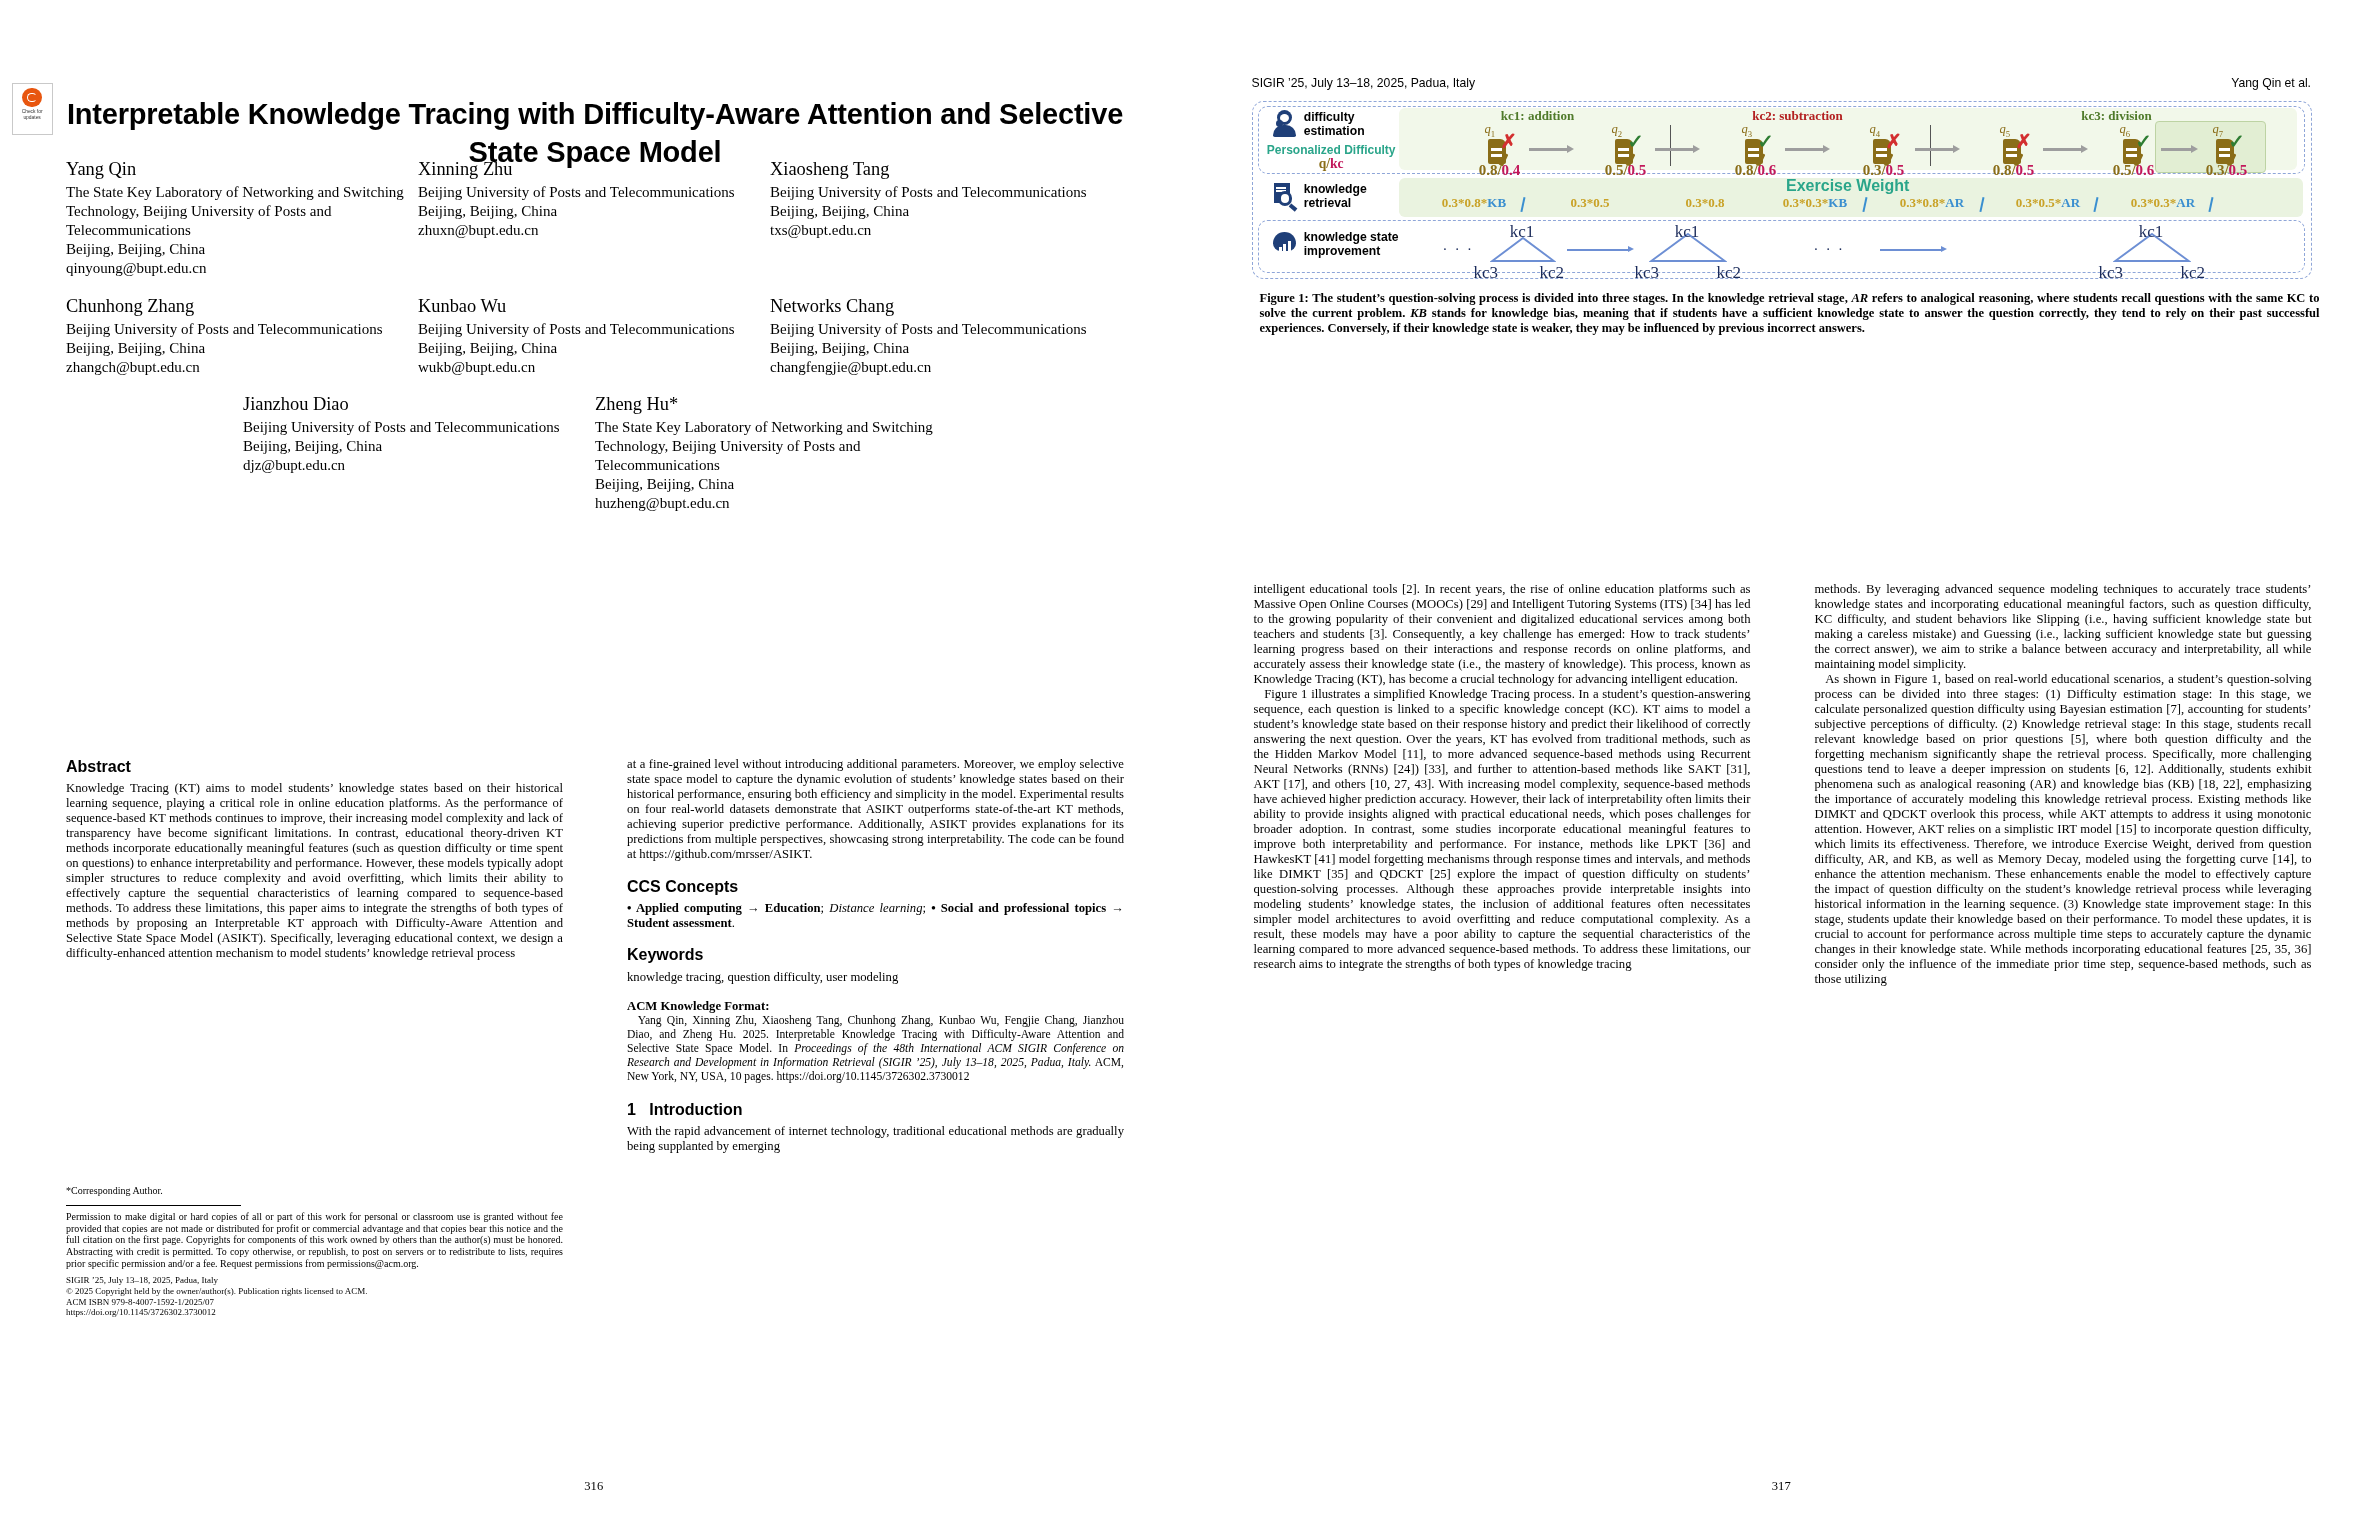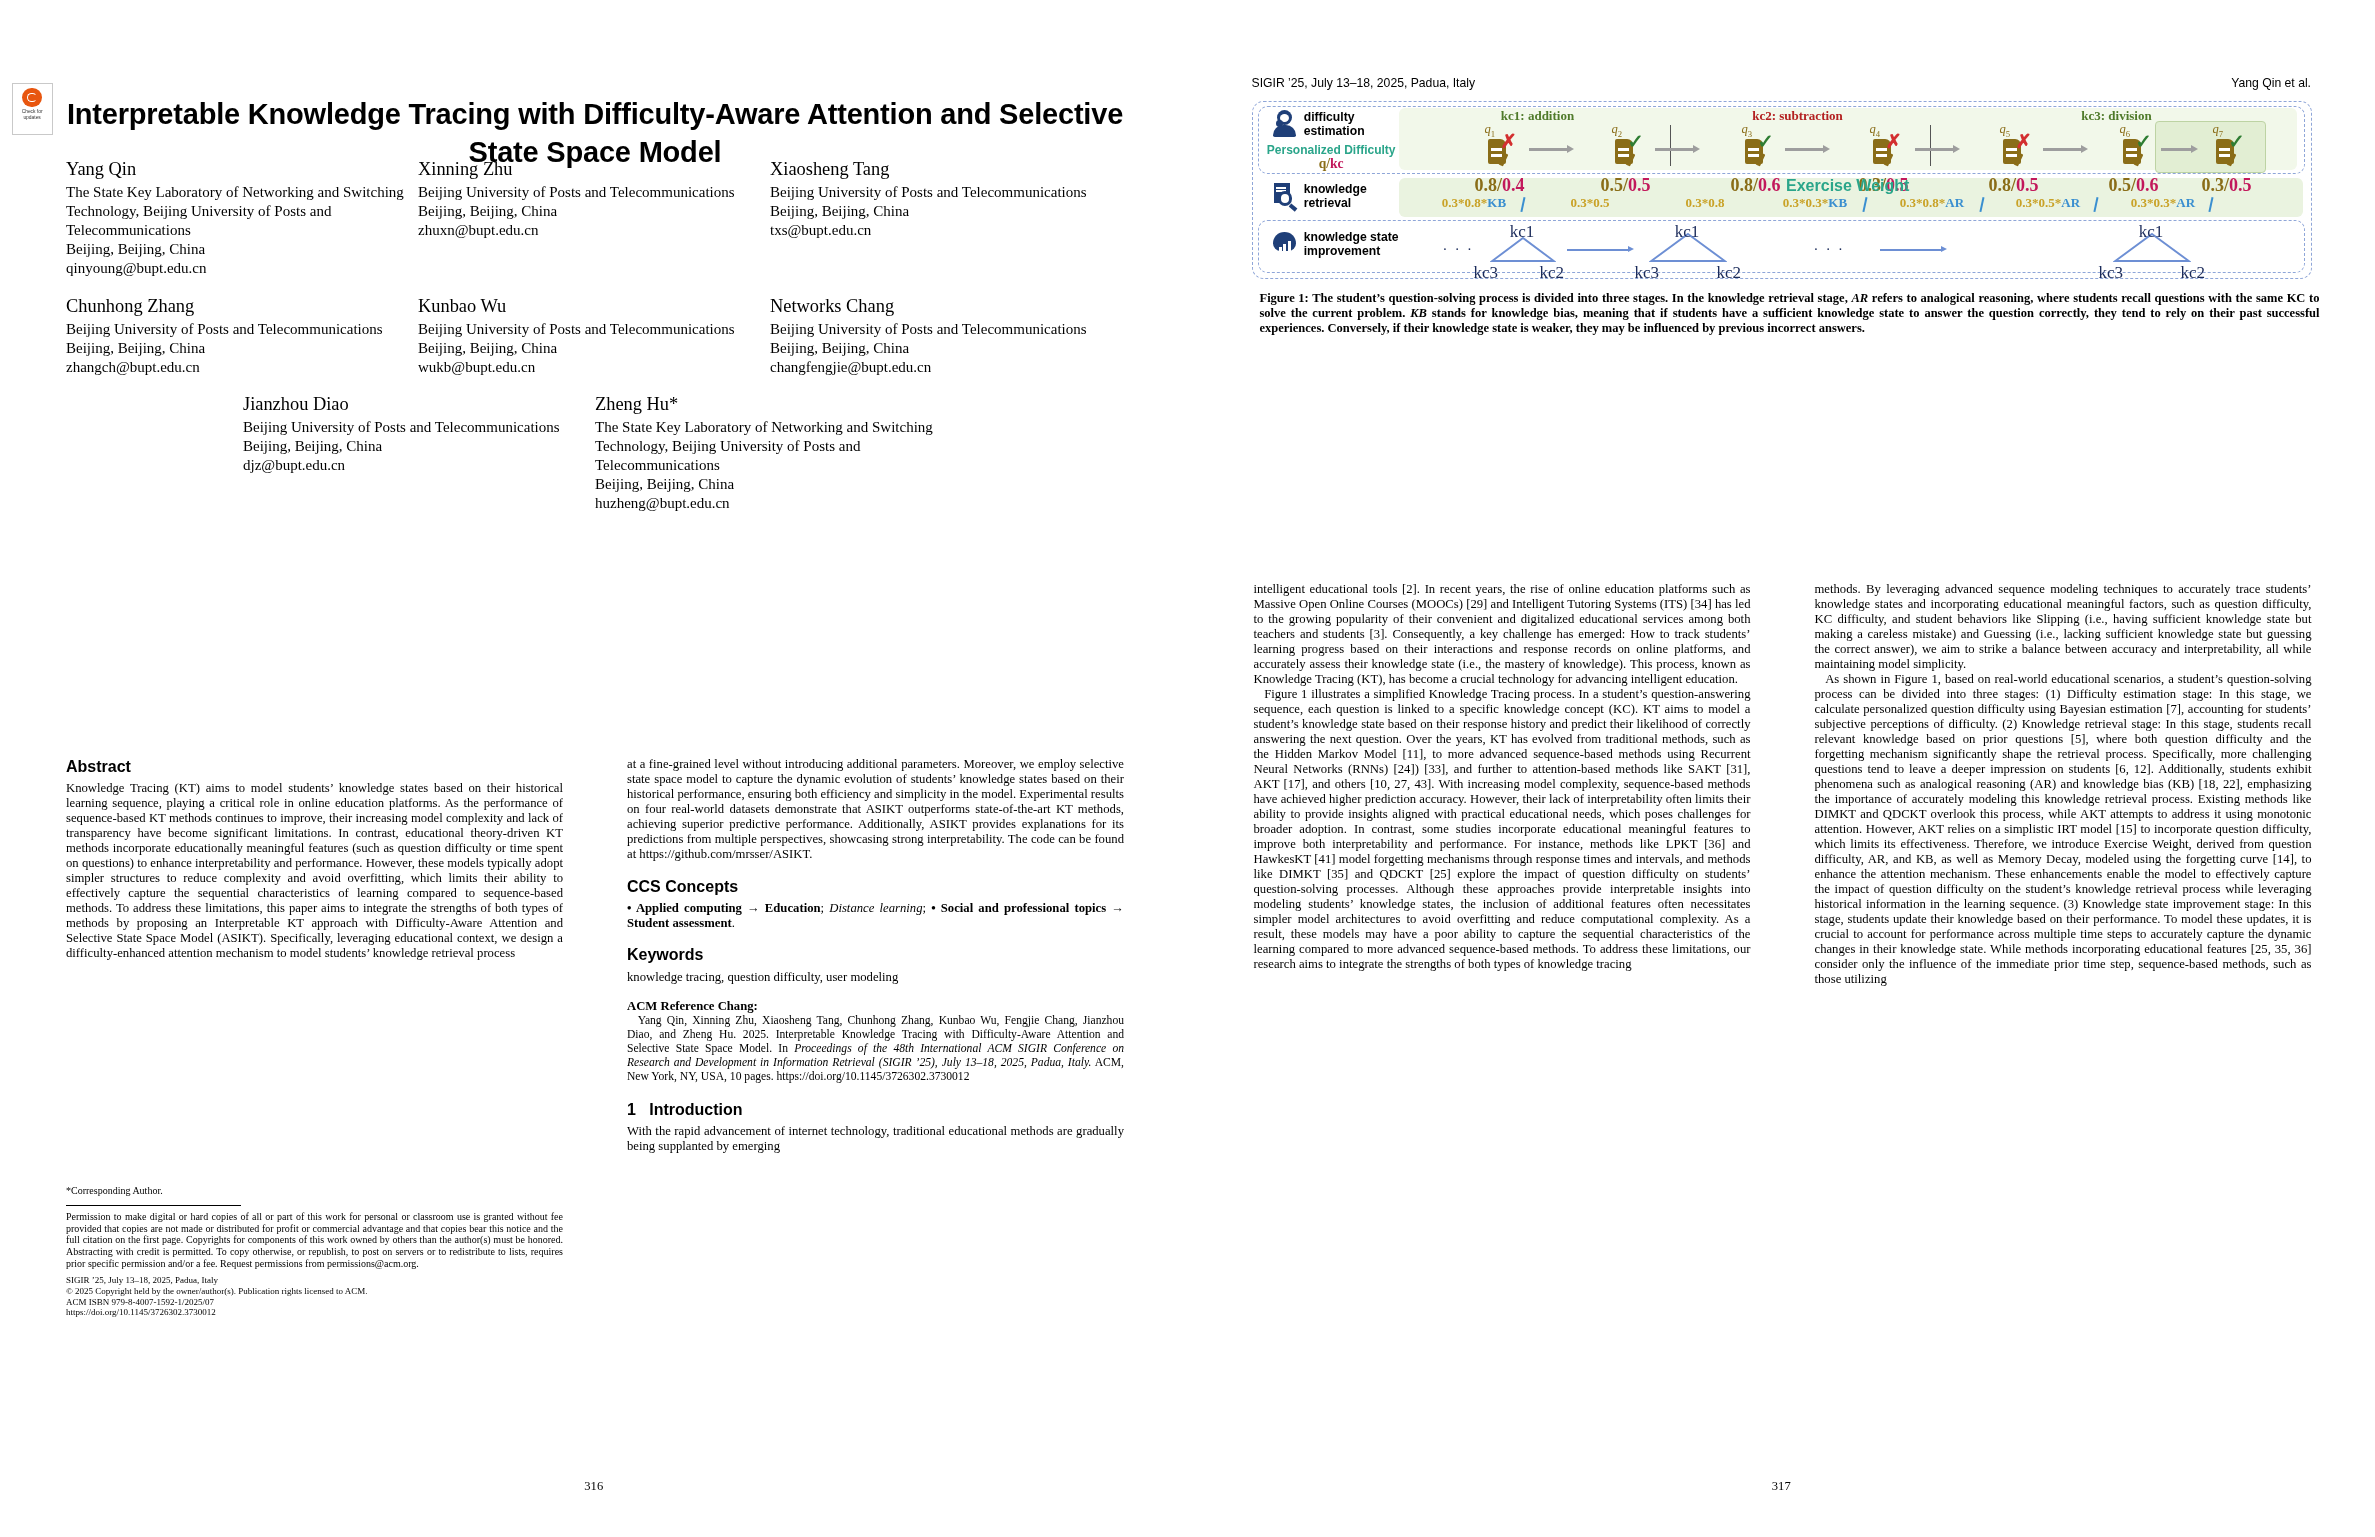--- a/index.html
+++ b/index.html
@@ -348,24 +348,24 @@
     right: -5.8px; top: -5.8px;
     font-size: 19.4px;
     font-weight: bold;
     line-height: 17.5px;
   }
   .mark.x { color: #d32f2f; }
   .mark.v { color: #2e7d32; }
 
   .dval {
     position: absolute;
-    top: 71px;
+    top: 58px;
     width: 70px;
     text-align: center;
-    font-size: 18px;
+    font-size: 15px;
     font-weight: 600;
     z-index: 5;
   }
   .dval .a { color: #8a6d18; }
   .dval .s { color: #8a6d18; }
   .dval .b { color: #c2185b; }
 
   .qkc {
     position: absolute;
     left: 39px; top: 54px;
@@ -584,21 +584,21 @@
       <h2 class="sec">CCS Concepts</h2>
       <p class="body">
         <b>• Applied computing → Education</b>; <i>Distance learning</i>; <b>• Social and professional topics → Student assessment</b>.
       </p>
 
       <div class="blockgap"></div>
       <h2 class="sec">Keywords</h2>
       <p class="body">knowledge tracing, question difficulty, user modeling</p>
 
       <div class="blockgap"></div>
-      <p class="body"><b>ACM Reference Chang:</b></p>
+      <p class="body"><b>ACM Knowledge Format:</b></p>
       <p class="body" style="font-size:11.6px; line-height:13.8px;">
         Yang Qin, Xinning Zhu, Xiaosheng Tang, Chunhong Zhang, Kunbao Wu, Fengjie Chang, Jianzhou Diao, and Zheng Hu. 2025. Interpretable Knowledge Tracing with Difficulty-Aware Attention and Selective State Space Model. In <i>Proceedings of the 48th International ACM SIGIR Conference on Research and Development in Information Retrieval (SIGIR ’25), July 13–18, 2025, Padua, Italy.</i> ACM, New York, NY, USA, 10 pages. https://doi.org/10.1145/3726302.3730012
       </p>
 
       <div class="blockgap" style="height:16.5px;"></div>
       <h2 class="sec">
         <span>1</span>
         &nbsp;&nbsp;<span>Introduction</span>
       </h2>
       <p class="body">With the rapid advancement of internet technology, traditional educational methods are gradually being supplanted by emerging</p>

